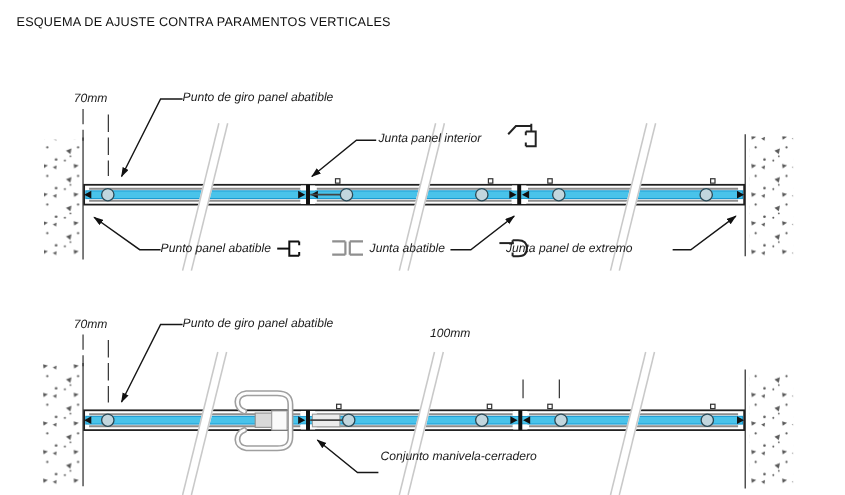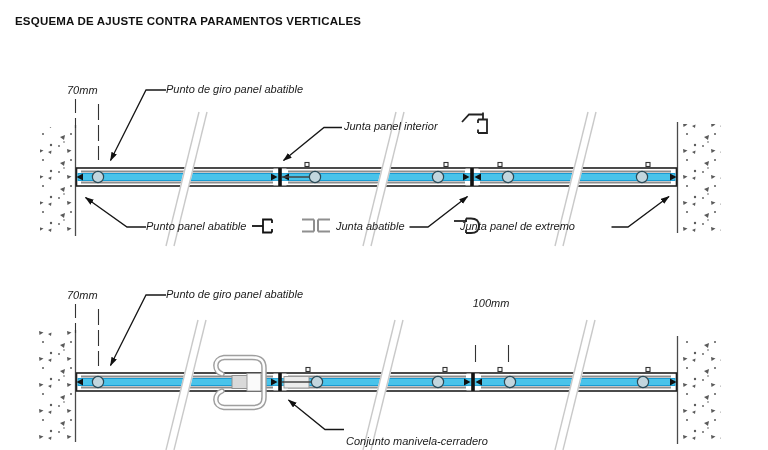--- a/index.html
+++ b/index.html
@@ -1,22 +1,22 @@
 <!DOCTYPE html>
 <html><head>
 <meta charset="utf-8">
 <style>
   html,body{margin:0;padding:0;background:#fff;}
   #stage{position:relative;width:768px;height:450px;background:#ffffff;overflow:hidden;
          font-family:"Liberation Sans", sans-serif;}
   #stage svg{position:absolute;left:0;top:0;}
   .lbl{position:absolute;font-size:11px;line-height:12px;color:#1b1b1b;white-space:nowrap;font-style:italic;}
-  .ttl{position:absolute;left:15px;top:15px;font-size:11.5px;font-weight:bold;
+  .ttl{position:absolute;left:15px;top:15px;font-size:11.5px;font-weight:normal;
        letter-spacing:.2px;color:#111;text-align:center;}
-  .ctr{text-align:center;width:200px;}
+  .ctr{text-align:left;width:200px;}
 </style>
 </head>
 <body>
 
 <div id="stage">
 
 <svg width="768" height="450" viewBox="0 0 768 450">
   <defs>
     <marker id="ah" markerWidth="10" markerHeight="7" refX="8.2" refY="3" orient="auto" markerUnits="userSpaceOnUse">
       <path d="M0,0 L9,3 L0,6 Z" fill="#111"></path>
@@ -232,15 +232,15 @@
 <div class="lbl" style="left:67px;top:84px">70mm</div>
 <div class="lbl" style="left:166px;top:83px">Punto de giro panel abatible</div>
 <div class="lbl" style="left:344px;top:120px">Junta panel interior</div>
 <div class="lbl" style="left:146px;top:220px">Punto panel abatible</div>
 <div class="lbl" style="left:336px;top:220px">Junta abatible</div>
 <div class="lbl" style="left:460px;top:220px">Junta panel de extremo</div>
 
 <div class="lbl" style="left:67px;top:289px">70mm</div>
 <div class="lbl" style="left:166px;top:288px">Punto de giro panel abatible</div>
 <div class="lbl ctr" style="left:391px;top:297px">100mm</div>
-<div class="lbl" style="left:346px;top:435px">Conjunto manivela-cerradero</div>
+<div class="lbl" style="left:346px;top:409px">Conjunto manivela-cerradero</div>
 
 </div>
 
 </body></html>

